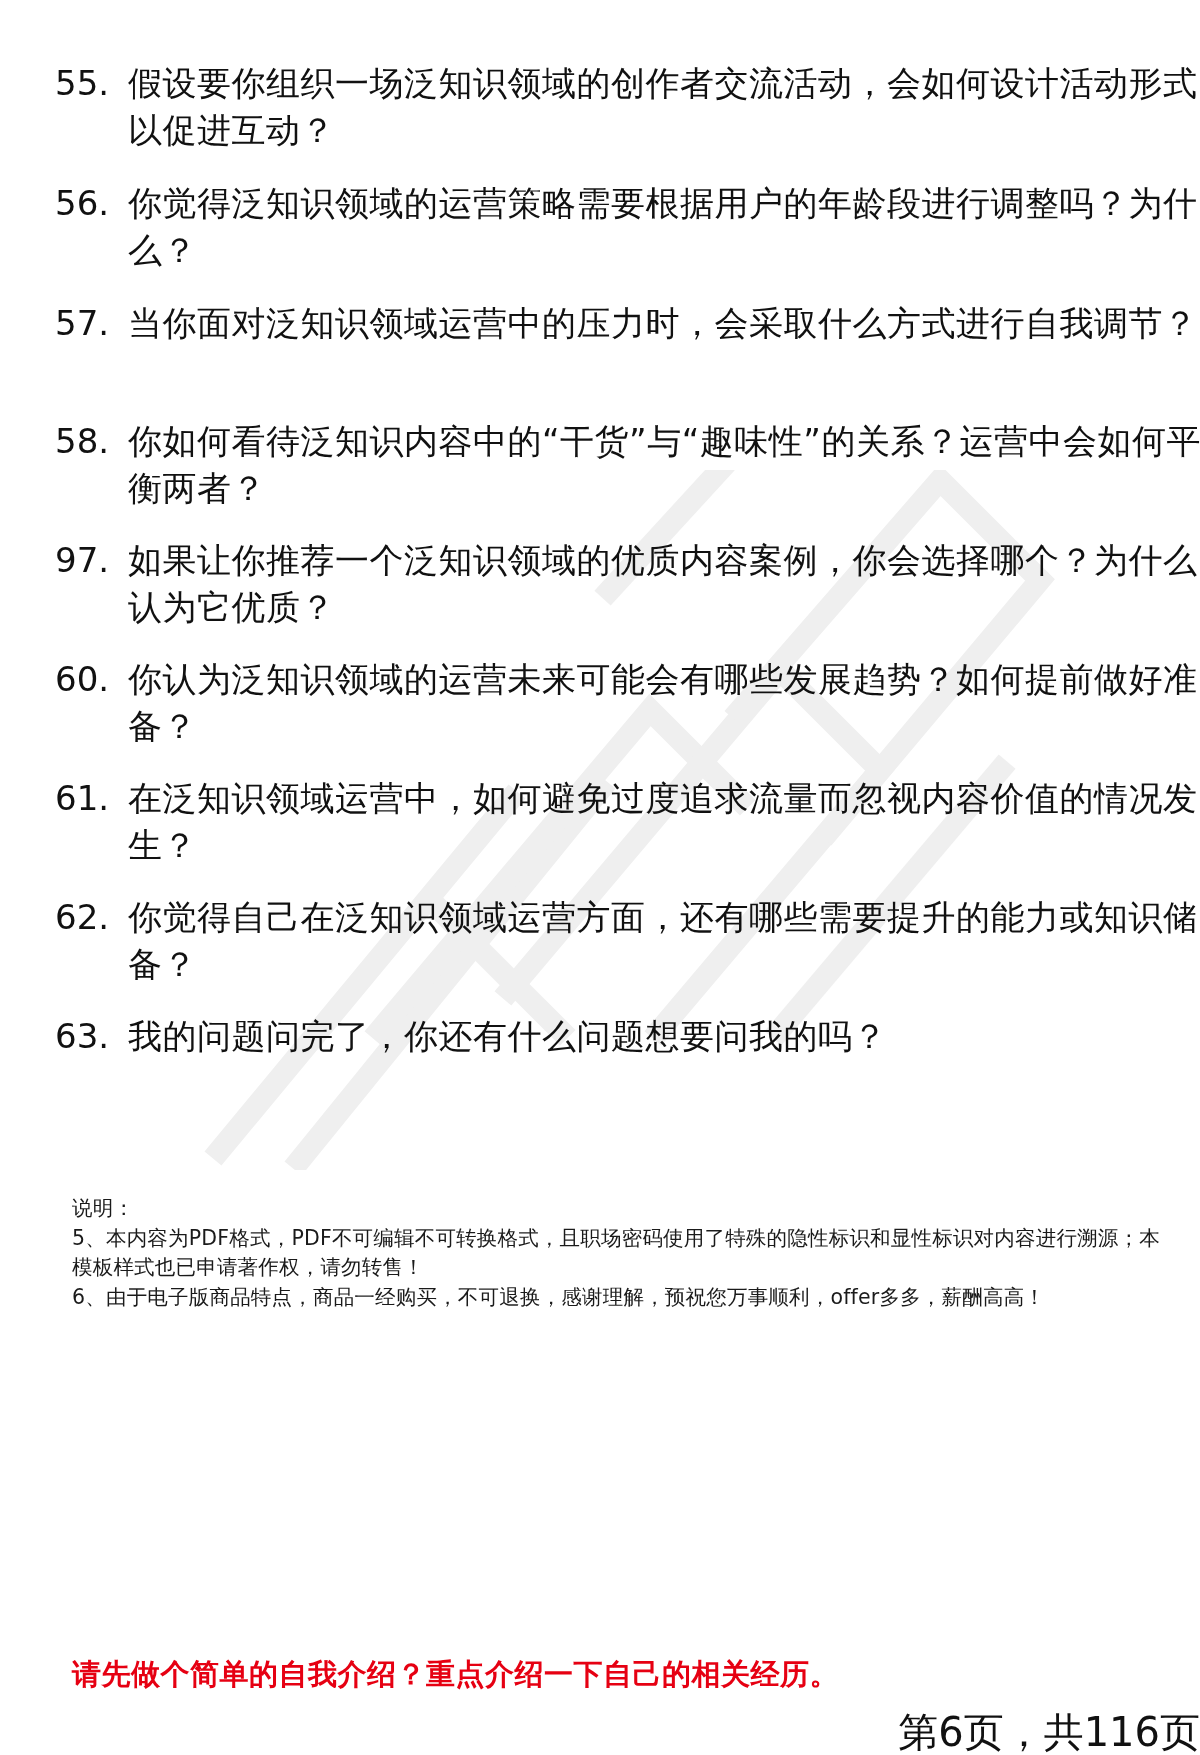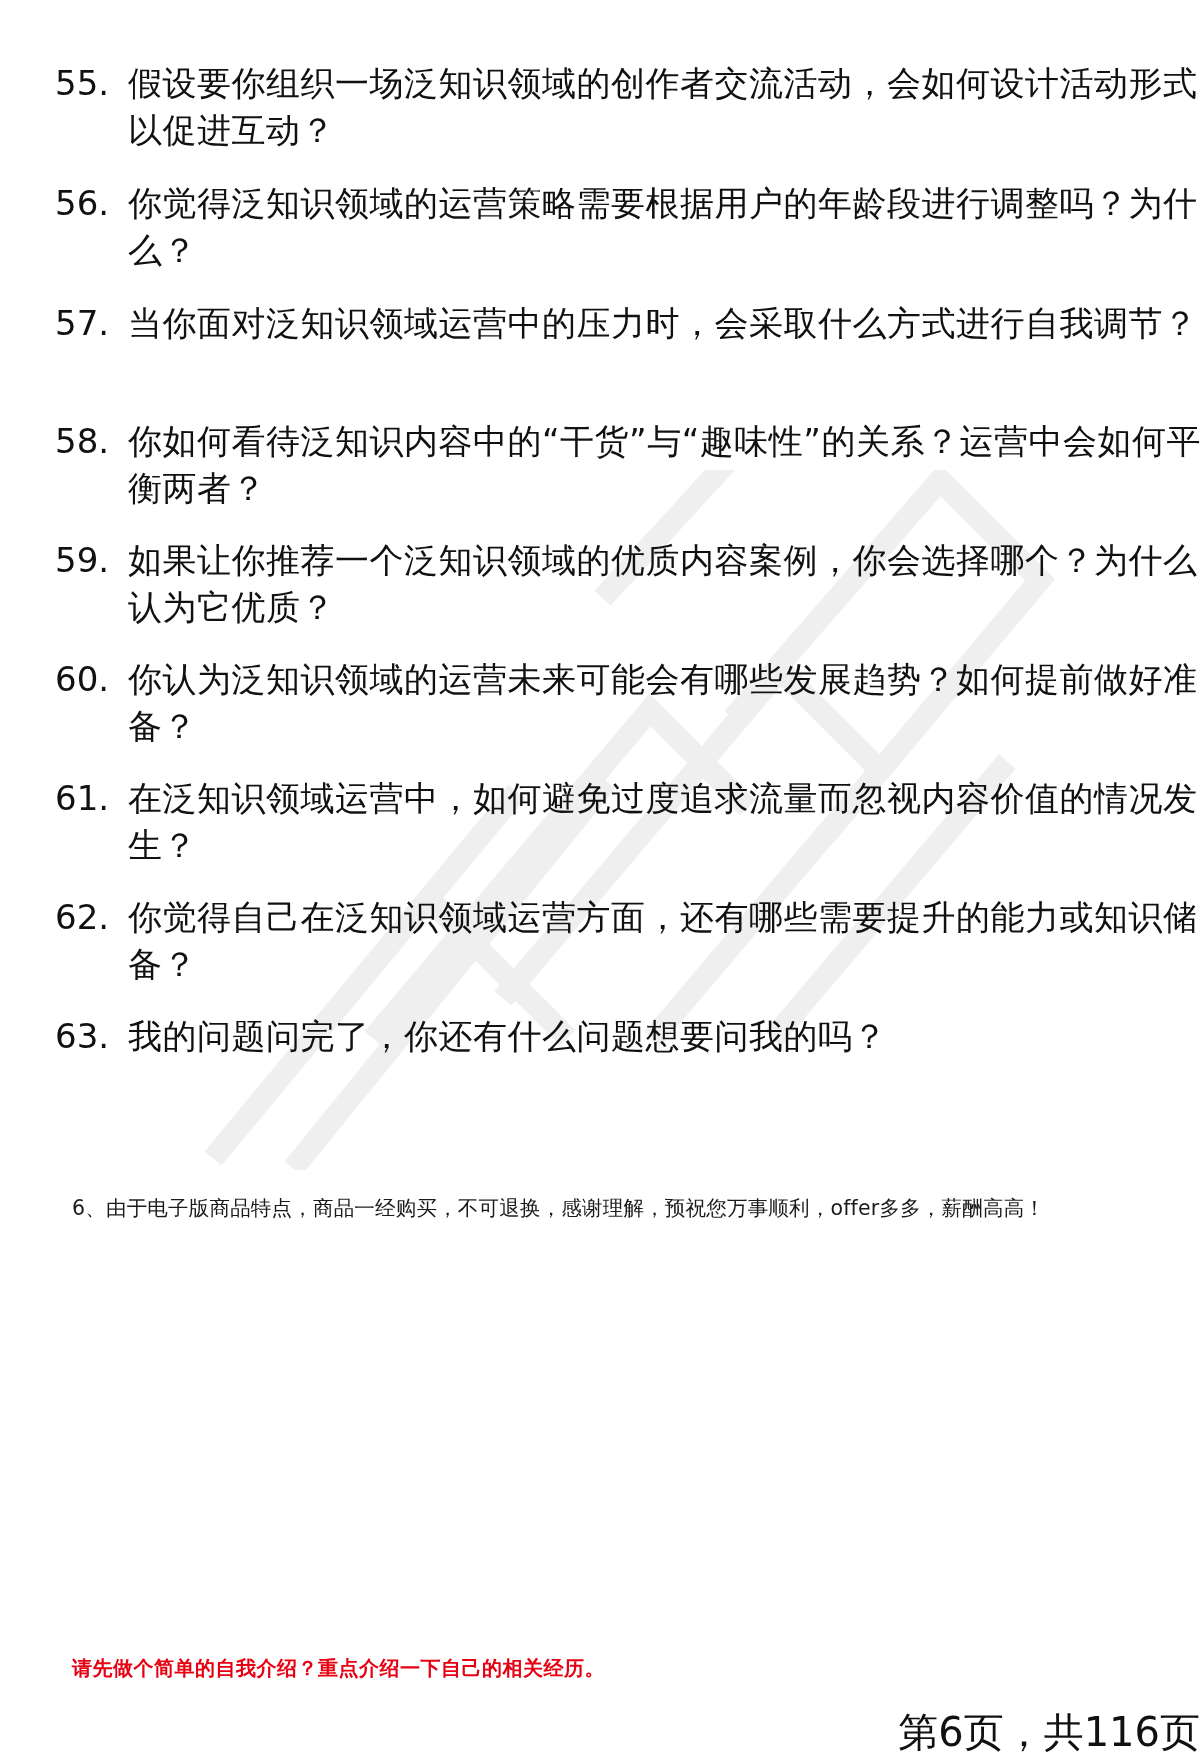--- a/index.html
+++ b/index.html
@@ -7,21 +7,21 @@
          font-family: "DejaVu Sans", "Liberation Sans", sans-serif; color: #111; }
   .watermark { position: absolute; left: 180px; top: 470px; width: 900px; height: 700px;
                pointer-events: none; z-index: 0; }
   .questions { position: absolute; left: 0; top: 60px; width: 1200px; z-index: 1; }
   .q { position: absolute; left: 55px; width: 1100px; font-size: 34px; line-height: 47px; }
   .q .num { position: absolute; left: 0; top: 0; width: 72px; }
   .q .txt { position: absolute; left: 73px; top: 0; width: 1075px; letter-spacing: 0.5px; }
   .notes { position: absolute; left: 72px; top: 1194px; width: 1090px; font-size: 20.5px;
            line-height: 29.5px; color: #1a1a1a; z-index: 1; letter-spacing: 0.2px; }
   .notes p { margin: 0; }
-  .red-line { position: absolute; left: 72px; top: 1655px; font-size: 20px; font-weight: bold;
+  .red-line { position: absolute; left: 72px; top: 1655px; font-size: 29px; font-weight: bold;
               color: #e60012; z-index: 1; letter-spacing: 0.5px; }
   .page-num { position: absolute; left: 0; width: 1200px; top: 1705px; text-align: right;
               font-size: 40px; color: #111; z-index: 1; }
 </style>
 </head>
 <body>
 
 <svg class="watermark" viewBox="0 0 900 700" xmlns="http://www.w3.org/2000/svg">
   <g fill="none" stroke="#efefef" stroke-width="22" stroke-linecap="square">
     <path d="M40 680 L330 330"></path>
@@ -46,21 +46,21 @@
   </div>
   <div class="q" style="top:240px">
     <span class="num">57.</span>
     <span class="txt">当你面对泛知识领域运营中的压力时，会采取什么方式进行自我调节？</span>
   </div>
   <div class="q" style="top:358px">
     <span class="num">58.</span>
     <span class="txt">你如何看待泛知识内容中的“干货”与“趣味性”的关系？运营中会如何平衡两者？</span>
   </div>
   <div class="q" style="top:477px">
-    <span class="num">59.</span>
+    <span class="num">97.</span>
     <span class="txt">如果让你推荐一个泛知识领域的优质内容案例，你会选择哪个？为什么认为它优质？</span>
   </div>
   <div class="q" style="top:596px">
     <span class="num">60.</span>
     <span class="txt">你认为泛知识领域的运营未来可能会有哪些发展趋势？如何提前做好准备？</span>
   </div>
   <div class="q" style="top:715px">
     <span class="num">61.</span>
     <span class="txt">在泛知识领域运营中，如何避免过度追求流量而忽视内容价值的情况发生？</span>
   </div>
@@ -68,18 +68,20 @@
     <span class="num">62.</span>
     <span class="txt">你觉得自己在泛知识领域运营方面，还有哪些需要提升的能力或知识储备？</span>
   </div>
   <div class="q" style="top:953px">
     <span class="num">63.</span>
     <span class="txt">我的问题问完了，你还有什么问题想要问我的吗？</span>
   </div>
 </div>
 
 <div class="notes">
+  <p>说明：</p>
+  <p>5、本内容为PDF格式，PDF不可编辑不可转换格式，且职场密码使用了特殊的隐性标识和显性标识对内容进行溯源；本模板样式也已申请著作权，请勿转售！</p>
   <p>6、由于电子版商品特点，商品一经购买，不可退换，感谢理解，预祝您万事顺利，offer多多，薪酬高高！</p>
 </div>
 
 <div class="red-line">请先做个简单的自我介绍？重点介绍一下自己的相关经历。</div>
 
 <div class="page-num">第6页，共116页</div>
 
 </body></html>

